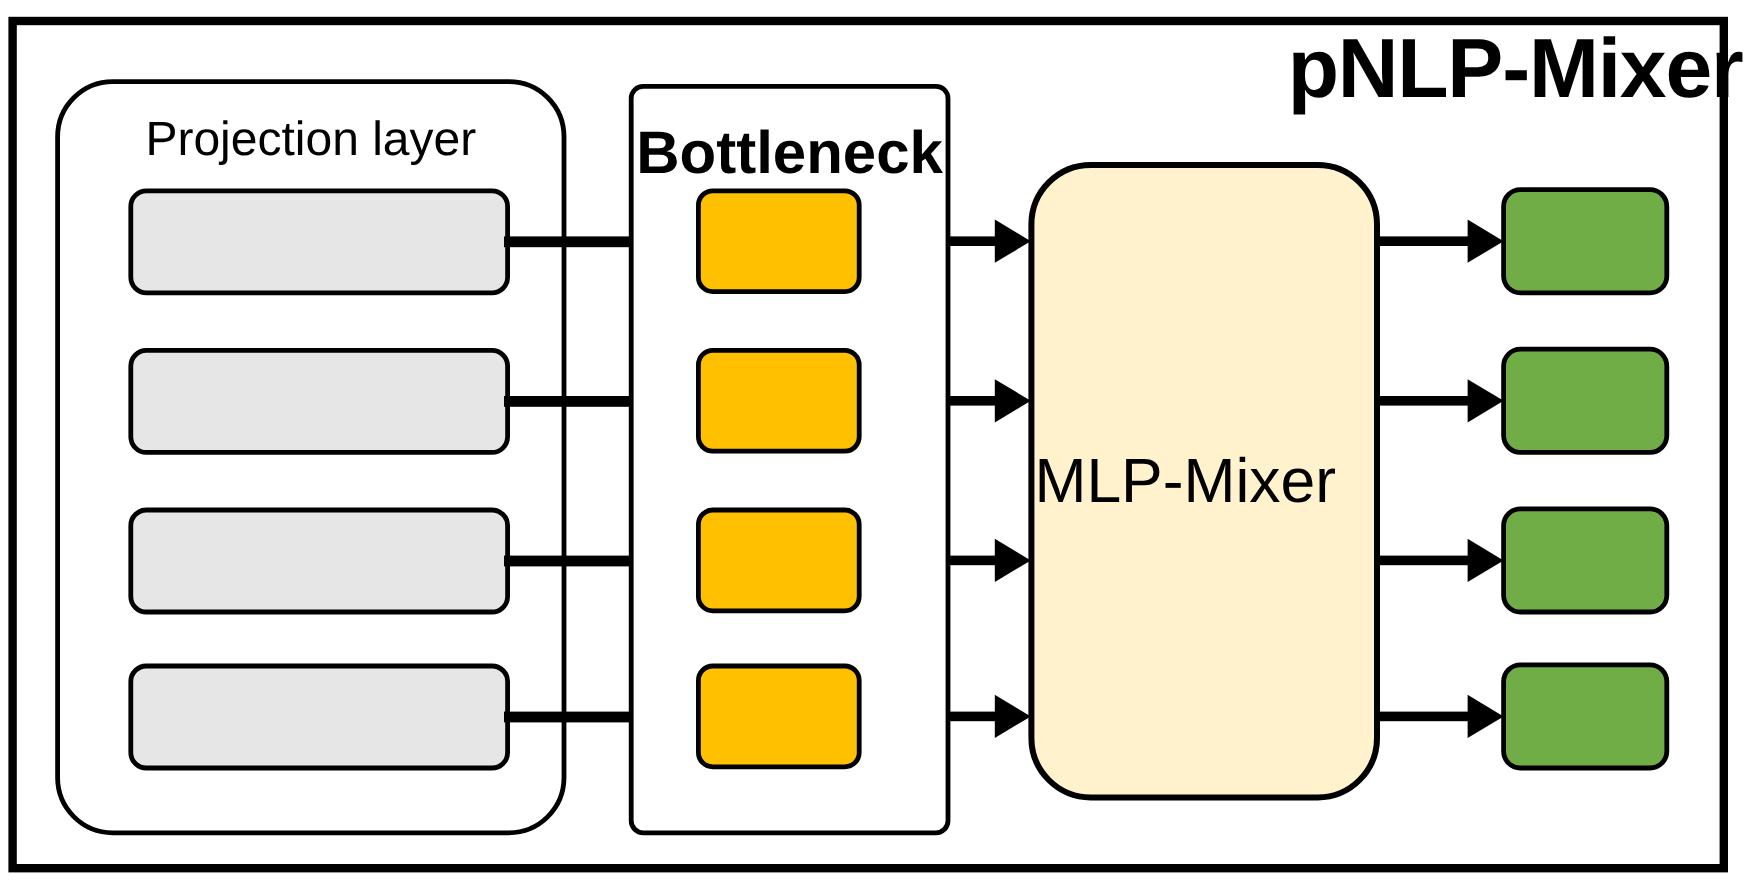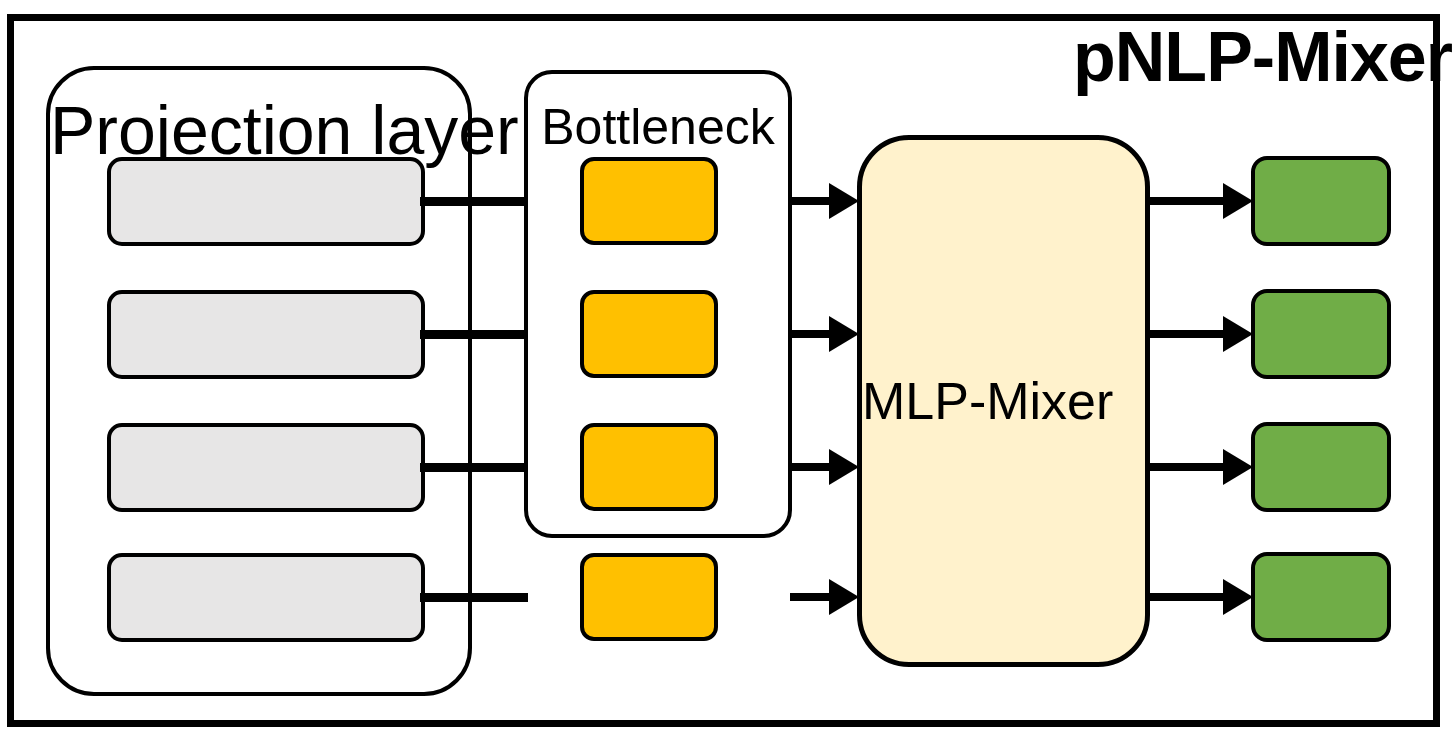--- a/index.html
+++ b/index.html
@@ -36,28 +36,29 @@
     border: 4px solid #000000;
     box-sizing: border-box;
   }
   .group.projection {
     left: 46px; top: 66px;
     width: 426px; height: 630px;
     border-radius: 48px;
   }
   .group.bottleneck {
     left: 524px; top: 70px;
-    width: 268px; height: 468px;
-    border-radius: 28px;
+    width: 268px; height: 626px;
+    border-radius: 12px;
+    font-weight: bold;
   }
   .group-label {
     position: absolute;
     left: 0; right: 0;
     text-align: center;
-    font-size: 68px;
+    font-size: 40px;
     line-height: 1;
     white-space: nowrap;
   }
   .group.projection .group-label { top: 26px; }
   .group.bottleneck .group-label { top: 28px; font-size: 50px; }
 
   .node {
     position: absolute;
     border: 4px solid #000000;
     box-sizing: border-box;

